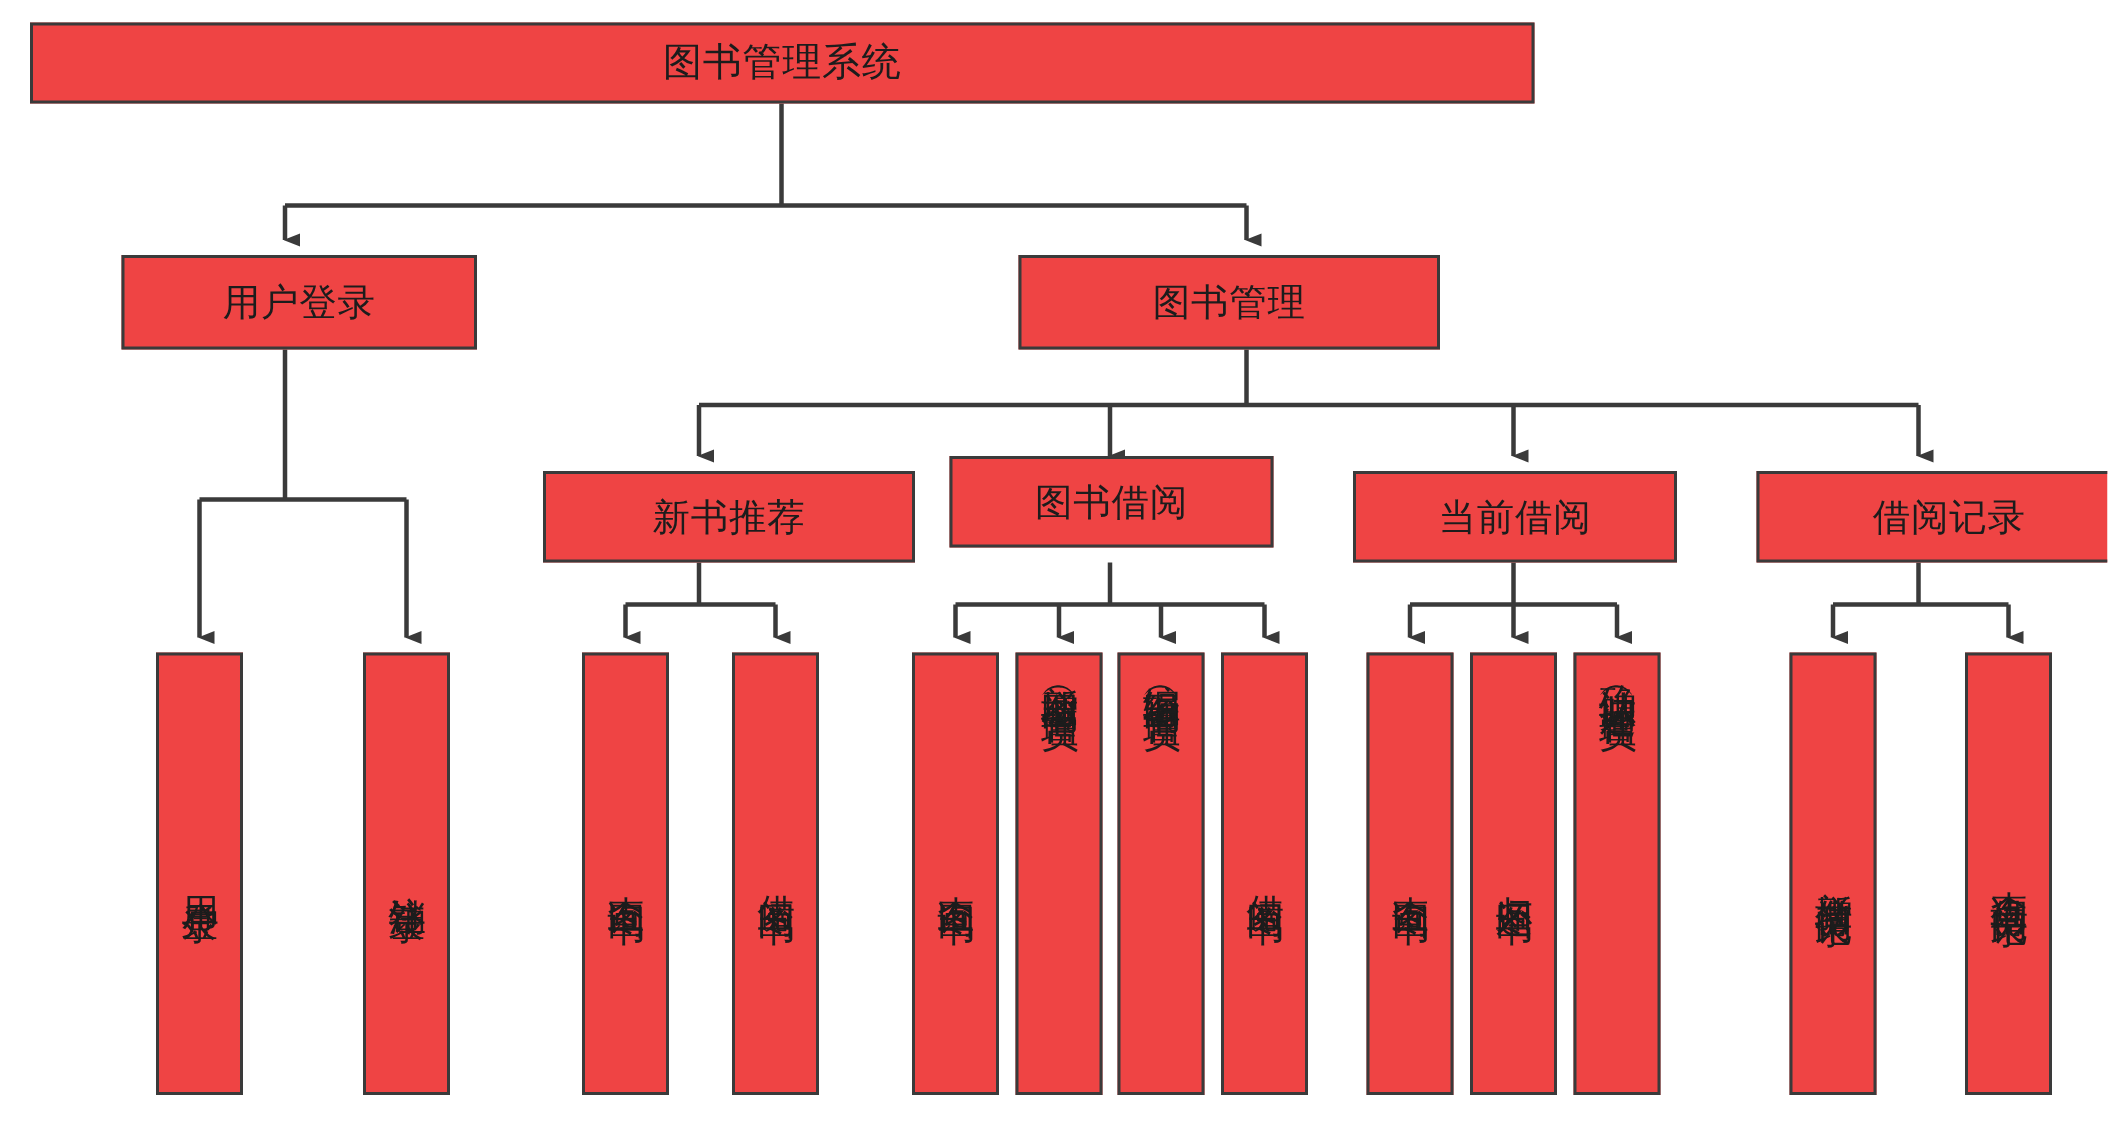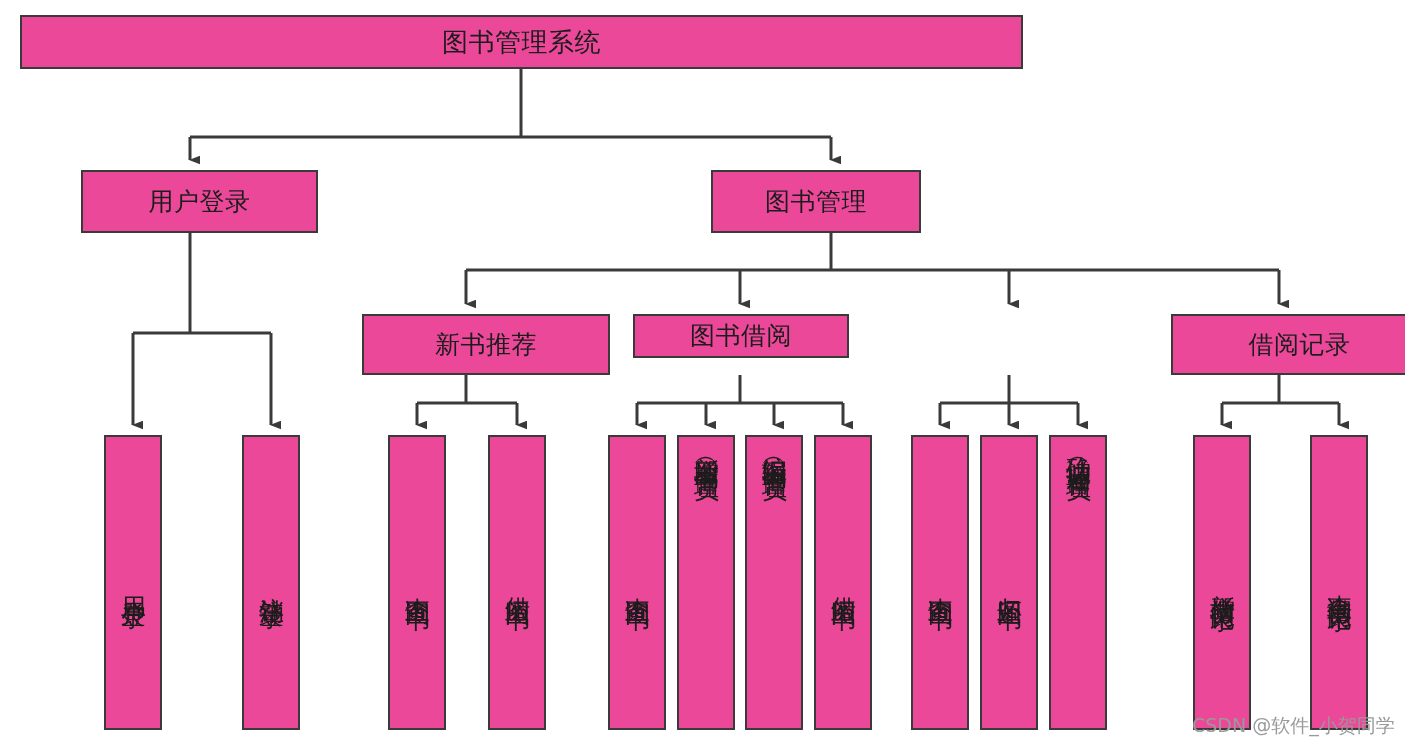--- a/index.html
+++ b/index.html
@@ -22,21 +22,21 @@
     position: absolute;
     left: 0;
     top: 0;
     width: 1405px;
     height: 747px;
     pointer-events: none;
   }
   .node {
     position: absolute;
     box-sizing: border-box;
-    background: #ec4899;
+    background: #ef4444;
     border: 2px solid #3a3a3a;
     display: flex;
     align-items: center;
     justify-content: center;
     color: #1c1c1c;
     z-index: 2;
   }
   .node-label {
     display: block;
     white-space: pre;
@@ -134,29 +134,32 @@
     </g>
   </svg>
 
   <div class="node horiz root" style="left:20px; top:15px; width:1003px; height:54px;">
     <span class="node-label">图书管理系统</span>
   </div>
 
   <div class="node horiz" style="left:81px; top:170px; width:237px; height:63px;">
     <span class="node-label">用户登录</span>
   </div>
-  <div class="node horiz" style="left:711px; top:170px; width:210px; height:63px;">
+  <div class="node horiz" style="left:679px; top:170px; width:281px; height:63px;">
     <span class="node-label">图书管理</span>
   </div>
 
   <div class="node horiz" style="left:362px; top:314px; width:248px; height:61px;">
     <span class="node-label">新书推荐</span>
   </div>
-  <div class="node horiz" style="left:633px; top:314px; width:216px; height:44px;">
+  <div class="node horiz" style="left:633px; top:304px; width:216px; height:61px;">
     <span class="node-label">图书借阅</span>
+  </div>
+  <div class="node horiz" style="left:902px; top:314px; width:216px; height:61px;">
+    <span class="node-label">当前借阅</span>
   </div>
   <div class="node horiz" style="left:1171px; top:314px; width:257px; height:61px;">
     <span class="node-label">借阅记录</span>
   </div>
 
   <div class="node vert centered" style="left:104px; top:435px; width:58px; height:295px;">
     <span class="node-label">用户登录</span>
   </div>
   <div class="node vert centered" style="left:242px; top:435px; width:58px; height:295px;">
     <span class="node-label">注销登录</span>
@@ -192,15 +195,14 @@
     <span class="node-label">确认归还（管理员）</span>
   </div>
 
   <div class="node vert centered" style="left:1193px; top:435px; width:58px; height:295px;">
     <span class="node-label">新增借阅记录</span>
   </div>
   <div class="node vert centered" style="left:1310px; top:435px; width:58px; height:295px;">
     <span class="node-label">查询借阅记录</span>
   </div>
 
-  <div class="watermark">CSDN @软件_小贺同学</div>
 
 </div>
 
 </body></html>

